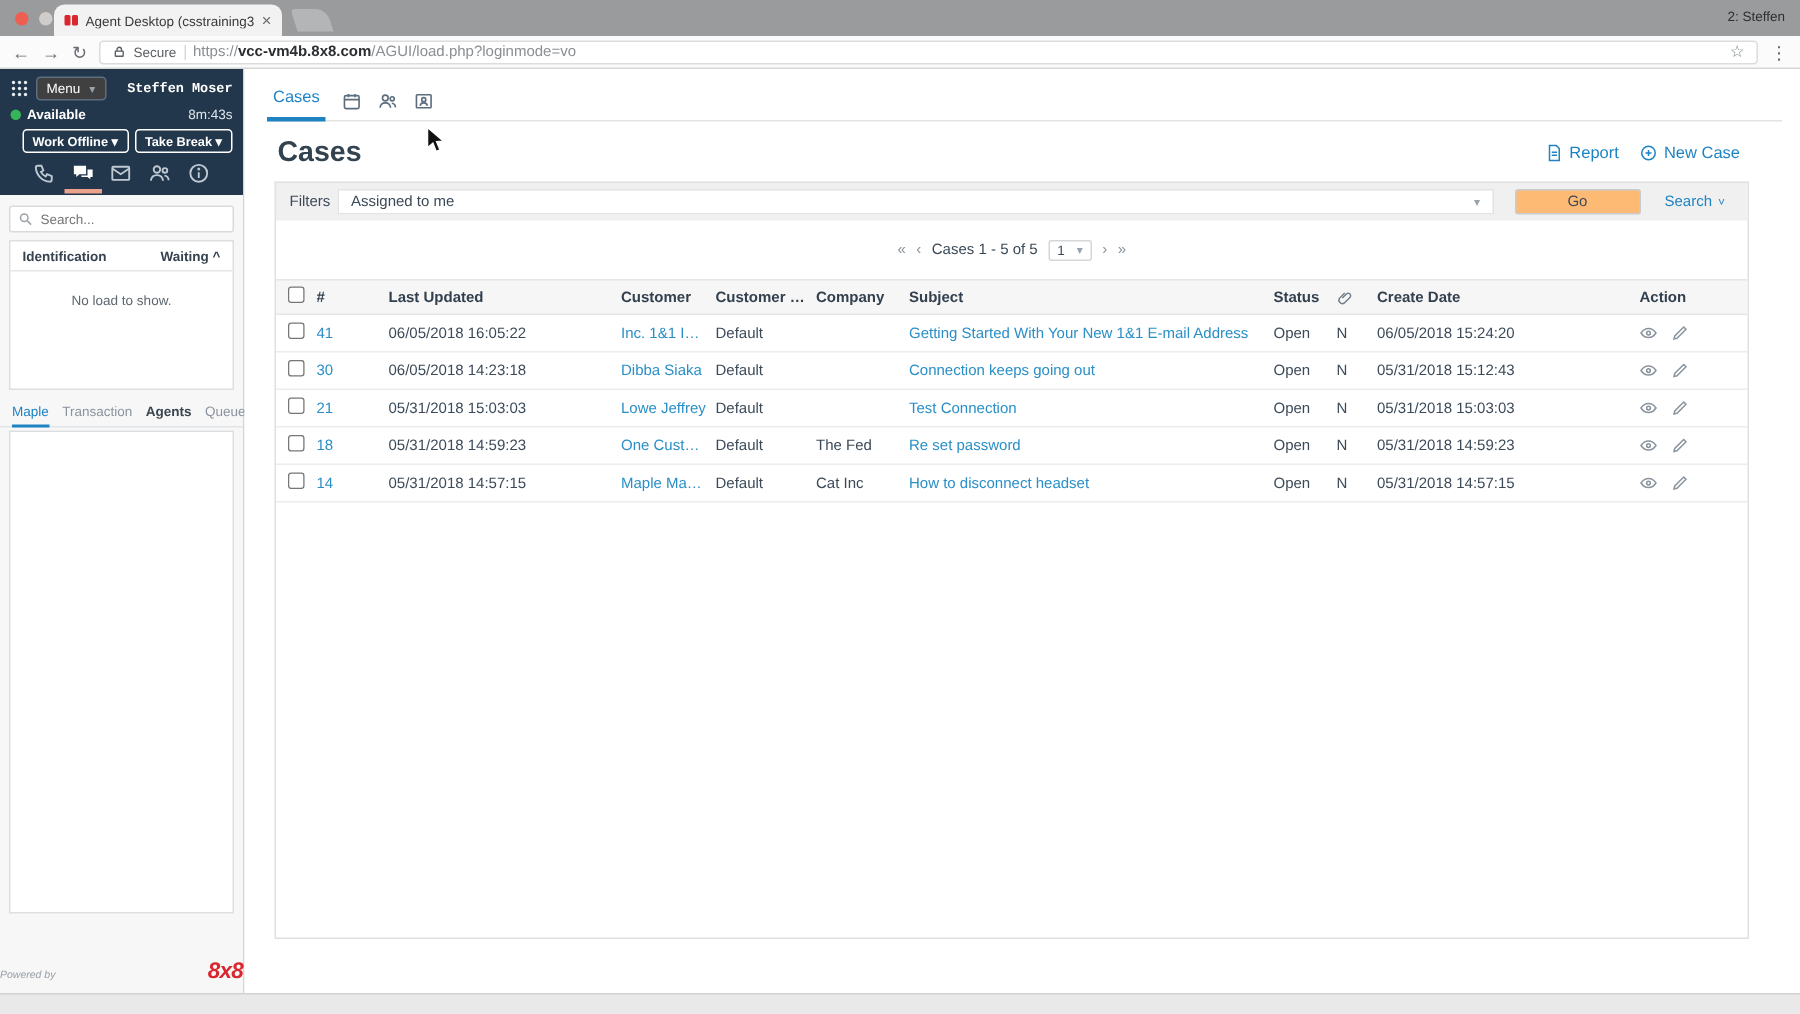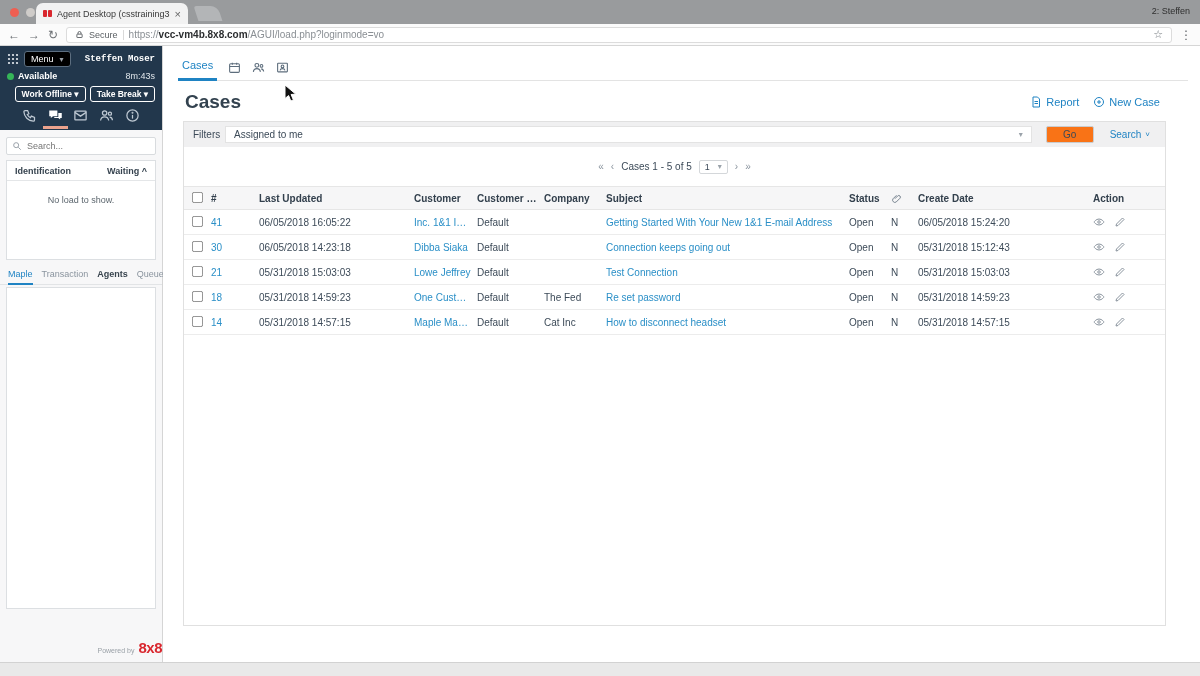--- a/index.html
+++ b/index.html
@@ -33,21 +33,21 @@
 
   
   .app { position:absolute; top:46px; left:0; right:0; bottom:14px; display:flex; }
   .bottomstrip { position:absolute; left:0; right:0; bottom:0; height:14px; background:#e9e9e9; border-top:1px solid #d2d2d2; }
 
   
   .sidebar { width:163px; background:#f7f7f8; border-right:1px solid #d5d5d5; display:flex; flex-direction:column; }
   .s-head { background:#22374c; padding:5px 7px 0; height:84px; position:relative; }
   .s-row1 { display:flex; align-items:center; gap:5px; }
   .apps-grid { color:#e8edf2; }
-  .menu-btn { background:#000000; border:1px solid #5c6e80; border-radius:3px; color:#fff; font-size:9px; padding:2px 6px; display:flex; gap:6px; align-items:center; }
+  .menu-btn { background:#404040; border:1px solid #5c6e80; border-radius:3px; color:#fff; font-size:9px; padding:2px 6px; display:flex; gap:6px; align-items:center; }
   .agent-name { margin-left:auto; color:#fff; font-size:9px; font-weight:700;font-family:Liberation Mono, monospace; }
   .s-row2 { display:flex; align-items:center; gap:4px; margin-top:4px; }
   .dot { width:7px; height:7px; border-radius:50%; background:#35b558; }
   .status-txt { color:#fff; font-size:9px; font-weight:700; }
   .timer { margin-left:auto; color:#dfe5ea; font-size:9px; }
   .s-row3 { display:flex; gap:4px; justify-content:flex-end; margin-top:5px; }
   .navy-btn { background:transparent; border:1px solid #fff; border-radius:3px; color:#fff; font-size:8.5px; font-weight:700; padding:2px 6px; white-space:nowrap; }
   .s-icons { display:flex; justify-content:space-between; padding:0 10px; margin-top:6px; }
   .s-icon { width:26px; height:21px; display:flex; justify-content:center; align-items:flex-start; color:#bfc9d3; border-bottom:3px solid transparent; }
   .s-icon svg { width:15px; height:15px; }
@@ -61,42 +61,42 @@
   .s-tabs { display:flex; gap:9px; padding:9px 8px 0; border-bottom:1px solid #e2e4e6; font-size:9px; }
   .s-tab { padding-bottom:4px; color:#8a949e; }
   .s-tab.active { color:#1f83c3; border-bottom:2px solid #1f83c3; margin-bottom:-1px; }
   .s-tab.dark { color:#39454f; font-weight:700; }
   .s-ctl { display:flex; align-items:center; padding:6px 8px 4px; gap:6px; }
   .emoji { color:#aab2b9; }
   .emoji svg { width:12px; height:12px; }
   .end-btn { margin-left:auto; background:#fff; border:1px solid #cfd3d6; border-radius:2px; font-size:8px; color:#555e66; padding:2px 8px; }
   .caret-dark { font-size:9px; color:#1e2a35; }
   .s-chatbox { margin:2px 6px 0; background:#fff; border:1px solid #dcdfe2; height:322px; }
-  .s-footer { margin-top:auto; display:flex; align-items:baseline; justify-content:flex-end; gap:4px; padding-bottom:6px; }
+  .s-footer { margin-top:auto; display:flex; align-items:baseline; justify-content:space-between; gap:4px; padding-bottom:6px;font-style:italic; }
   .powered { font-size:7px; color:#9aa1a7; }
   .logo8x8 { font-size:15px; font-weight:700; color:#d9272e; letter-spacing:-0.5px; }
 
   
   .main { flex:1; background:#fff; display:flex; flex-direction:column; overflow:hidden; }
   .m-tabs { display:flex; align-items:flex-end; gap:11px; margin:9px 12px 0 15px; border-bottom:1px solid #e3e3e3; height:26px; }
   .m-tab { font-size:11px; color:#1f83c3; padding:0 4px 7px; border-bottom:3px solid #1f83c3; margin-bottom:-1px; }
   .m-tab-icon { color:#5d6d7c; padding-bottom:6px; }
   .m-tab-icon svg { width:13px; height:13px; }
   .m-header { display:flex; align-items:center; margin:10px 40px 8px 22px; }
   .page-title { font-size:19px; font-weight:700; color:#33424f; }
   .m-actions { margin-left:auto; display:flex; align-items:center; gap:14px; }
   .m-action { display:flex; align-items:center; gap:4px; color:#1f83c3; font-size:11px; }
   .m-action svg { width:12px; height:12px; }
   .panel { margin:0 34px 0 20px; border:1px solid #e0e0e0; height:505px; display:flex; flex-direction:column; background:#fff; }
   .filterbar { background:#f0f0f1; height:25px; display:flex; align-items:center; padding:0 9px; gap:0; }
   .filters-label { font-size:10px; color:#3c4a58; width:32px; }
   .filter-select { flex:1; height:17px; background:#fff; border:1px solid #e3e3e3; display:flex; align-items:center; padding:0 8px; font-size:10px; color:#3c4a58; }
   .filter-select .sel-caret { margin-left:auto; }
   .sel-caret { color:#9aa2aa; font-size:8px; }
-  .go-btn { width:48px; height:17px; margin-left:14px; background:#f97316; border:1px solid #c9cccf; border-radius:2px; font-size:10px; color:#3c4a58; text-align:center; line-height:15px; }
+  .go-btn { width:84px; height:17px; margin-left:14px; background:#fdba74; border:1px solid #c9cccf; border-radius:2px; font-size:10px; color:#3c4a58; text-align:center; line-height:15px; }
   .search-link { display:flex; align-items:center; gap:4px; color:#1f83c3; font-size:10px; margin:0 6px 0 16px; }
   .pager { display:flex; align-items:center; justify-content:center; gap:7px; height:39px; font-size:10px; color:#3c4a58; }
   .pg-arrow { color:#8a949e; font-size:10px; }
   .pg-select { border:1px solid #d4d7da; background:#fff; border-radius:2px; padding:1px 5px; display:flex; align-items:center; gap:8px; font-size:9px; color:#3c4a58; }
 
   .thead { display:flex; align-items:center; background:#f6f6f7; border-top:1px solid #e6e6e6; border-bottom:1px solid #e6e6e6; height:24px; font-size:10px; font-weight:700; color:#33404d; padding-left:7px; }
   .trow { display:flex; align-items:center; height:25px; border-bottom:1px solid #ececec; font-size:10px; padding-left:7px; }
   .c { white-space:nowrap; overflow:hidden; text-overflow:ellipsis; padding-right:6px; }
   .cb { width:20px; } .cb input { transform:scale(0.85); margin:0; }
   .id { width:48px; } .lu { width:155px; } .cust { width:63px; } .ctype { width:67px; }

